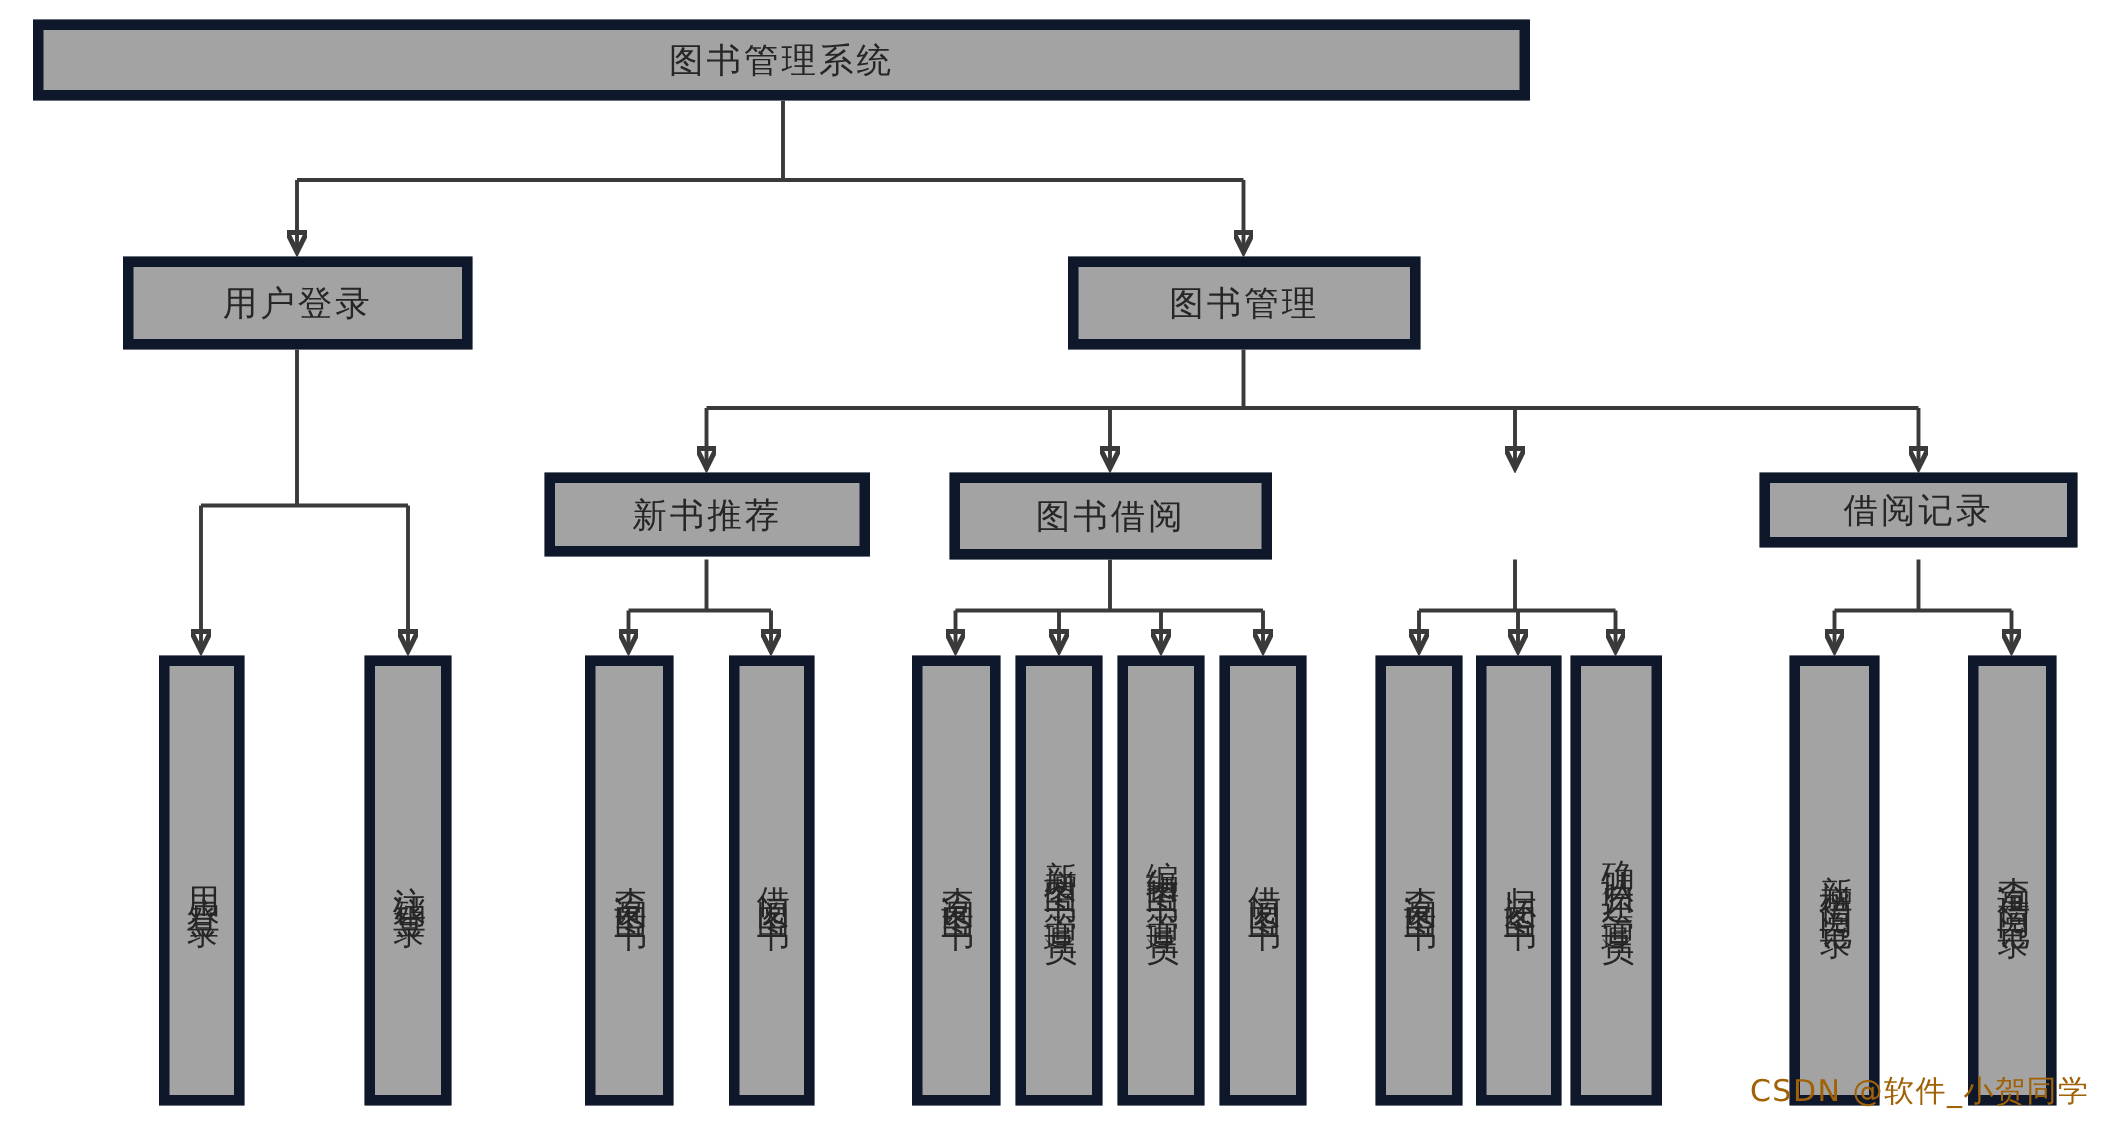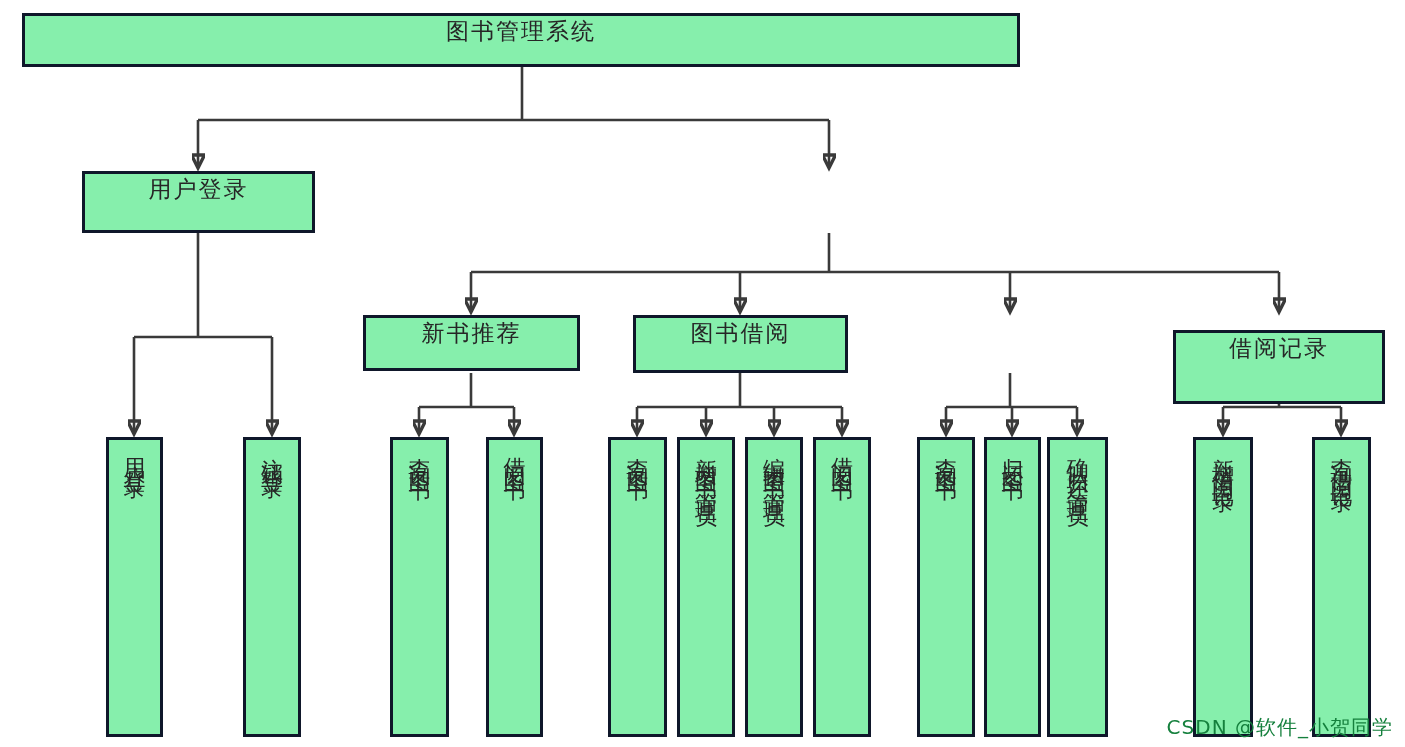--- a/index.html
+++ b/index.html
@@ -21,24 +21,24 @@
     height: 747px;
   }
   .wires path, .wires line {
     stroke: #3a3a3a;
     stroke-width: 2.6;
     fill: none;
   }
 
   .box {
     position: absolute;
-    background: #86efac;
-    border: 3px solid #0f172a;
+    background: #a3a3a3;
+    border: 7px solid #0f172a;
     display: flex;
-    align-items: flex-start;
+    align-items: center;
     justify-content: center;
     color: #262626;
   }
   .hbox span {
     font-size: 23px;
     letter-spacing: 2px;
     white-space: nowrap;
   }
   .vbox span {
     writing-mode: vertical-rl;
@@ -47,21 +47,21 @@
     letter-spacing: 7px;
     line-height: 1;
     white-space: nowrap;
   }
 
   .watermark {
     position: absolute;
     right: 12px;
     top: 714px;
     font-size: 20px;
-    color: #15803d;
+    color: #a16207;
     letter-spacing: 1px;
     white-space: nowrap;
     z-index: 5;
   }
 </style>
 </head>
 <body>
 
 <div class="canvas">
 
@@ -120,28 +120,31 @@
     </g>
   </svg>
 
   <div class="box hbox" style="left:22px;top:13px;width:998px;height:54px">
     <span>图书管理系统</span>
   </div>
 
   <div class="box hbox" style="left:82px;top:171px;width:233px;height:62px">
     <span>用户登录</span>
   </div>
+  <div class="box hbox" style="left:712px;top:171px;width:235px;height:62px">
+    <span>图书管理</span>
+  </div>
 
   <div class="box hbox" style="left:363px;top:315px;width:217px;height:56px">
     <span>新书推荐</span>
   </div>
   <div class="box hbox" style="left:633px;top:315px;width:215px;height:58px">
     <span>图书借阅</span>
   </div>
-  <div class="box hbox" style="left:1173px;top:330px;width:212px;height:74px">
+  <div class="box hbox" style="left:1173px;top:315px;width:212px;height:50px">
     <span>借阅记录</span>
   </div>
 
   <div class="box vbox" style="left:106px;top:437px;width:57px;height:300px">
     <span>用户登录</span>
   </div>
   <div class="box vbox" style="left:243px;top:437px;width:58px;height:300px">
     <span>注销登录</span>
   </div>
 

